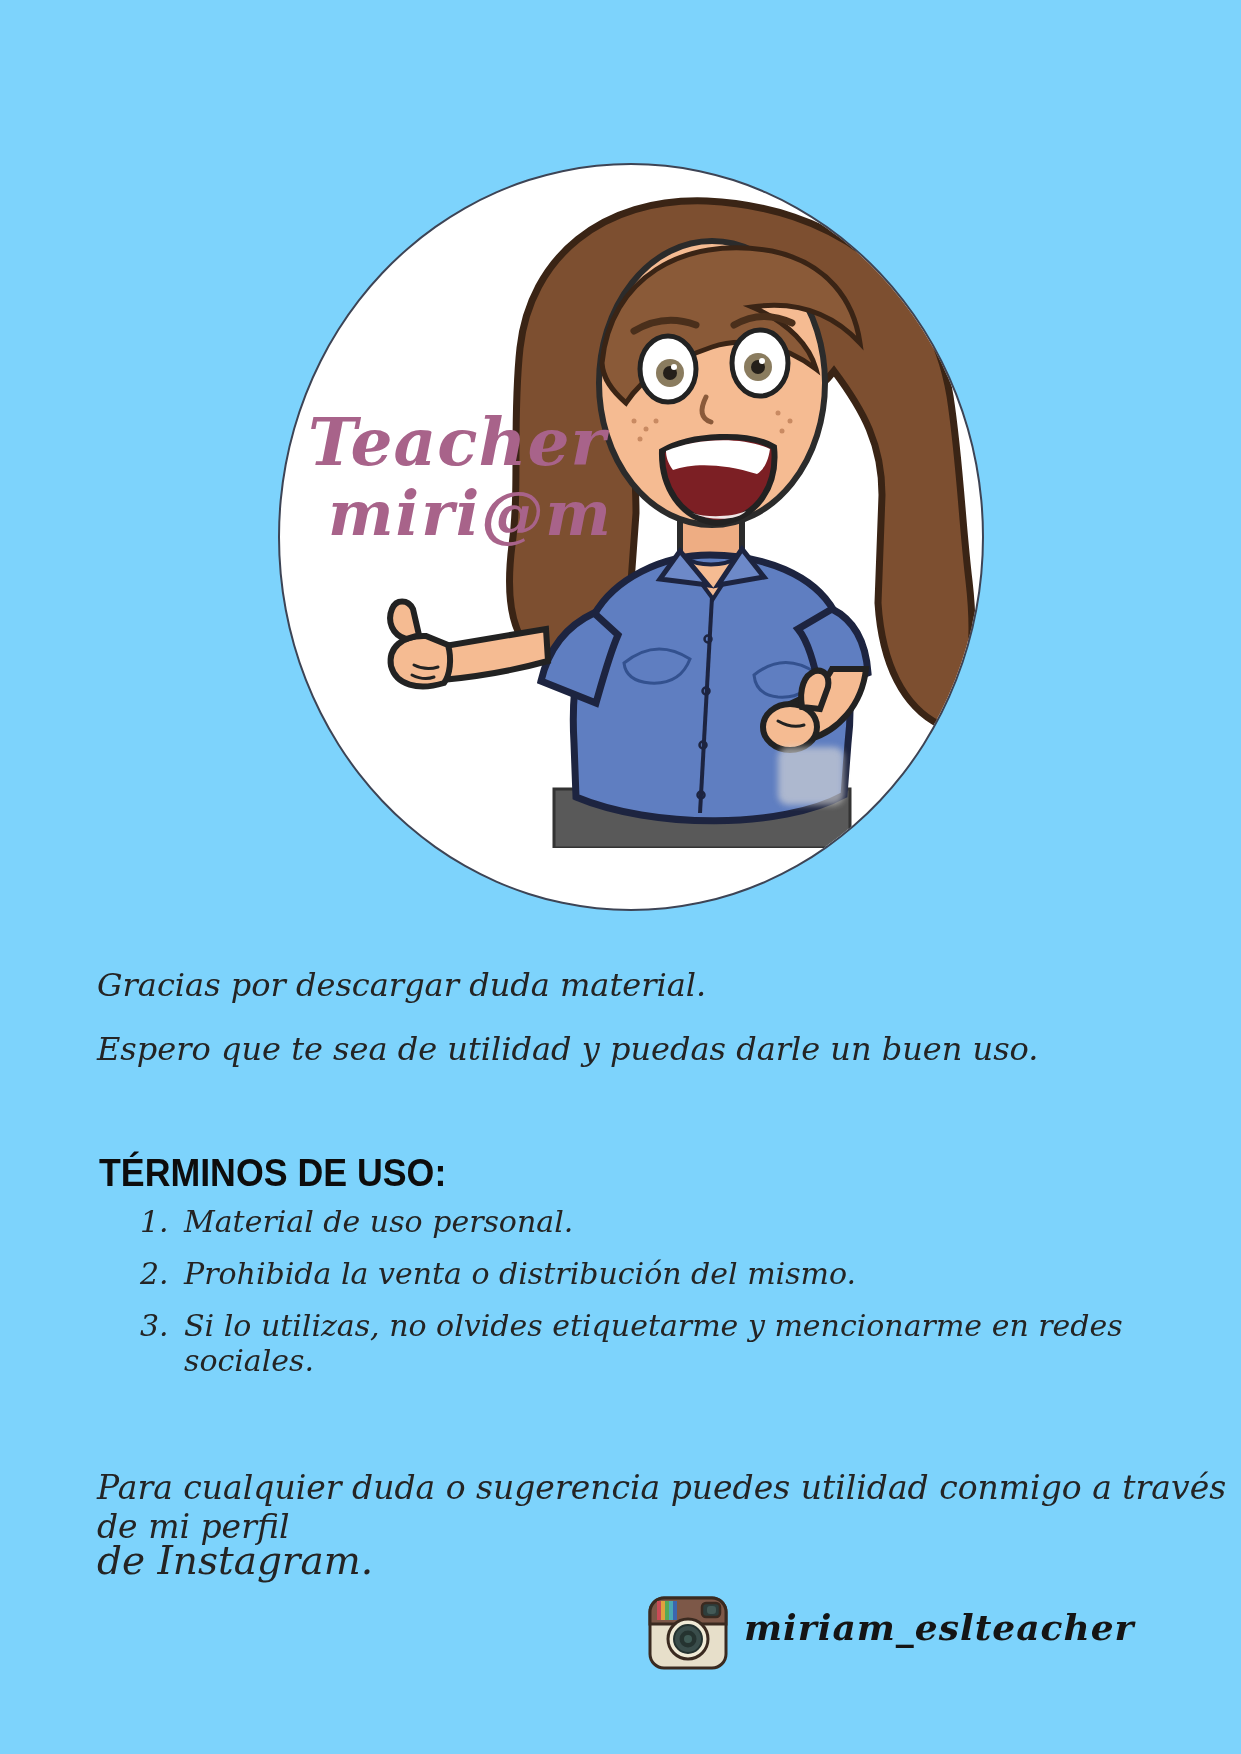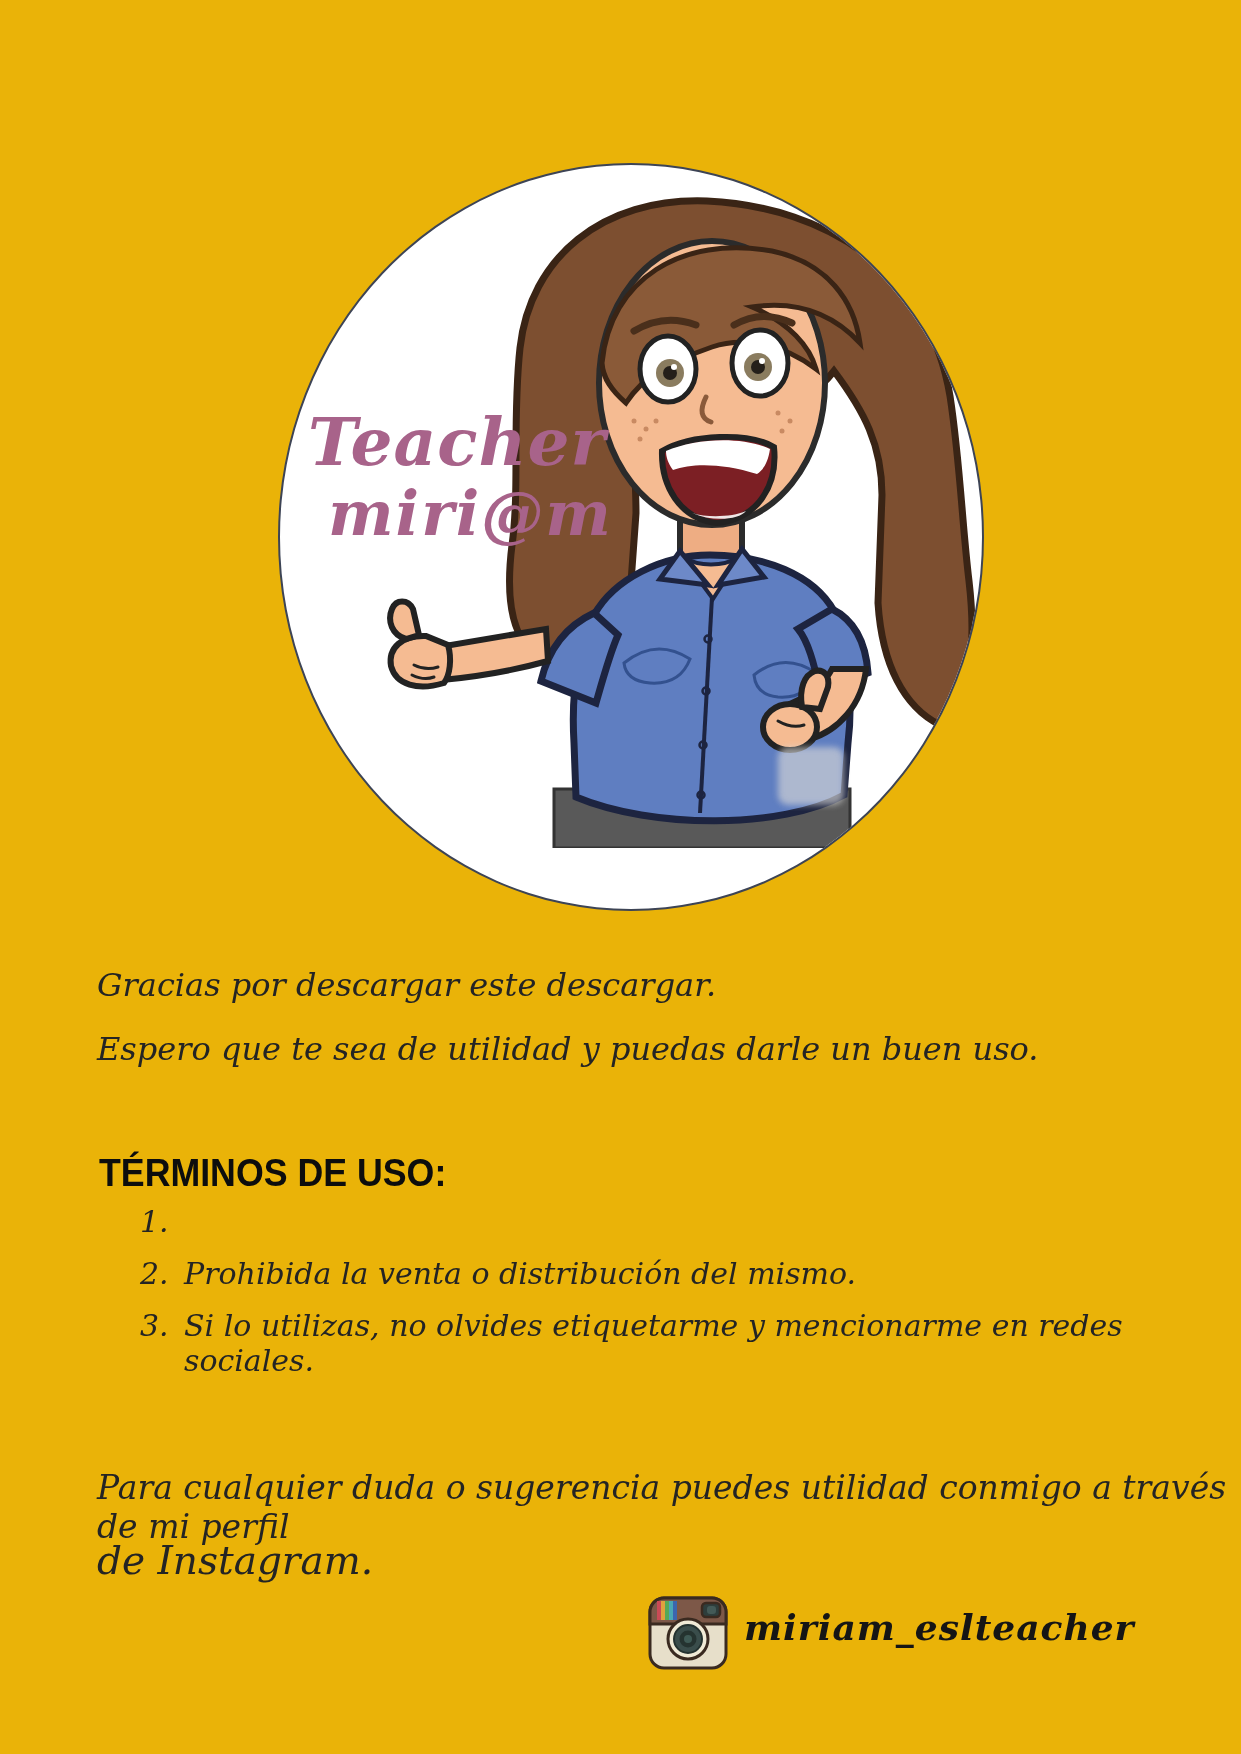--- a/index.html
+++ b/index.html
@@ -1,21 +1,21 @@
 <!DOCTYPE html>
 <html><head>
 <meta charset="utf-8">
 <style>
   * { margin:0; padding:0; box-sizing:border-box; }
   html,body { background:#ffffff; }
   body {
     width:1241px; height:1754px; position:relative; overflow:hidden;
     font-family:"Liberation Sans", sans-serif; color:#222;
   }
-  .page { position:absolute; inset:0; background:#eab308; }
+  .page { position:absolute; inset:0; background:#7dd3fc; }
 
   
   .logo-ellipse {
     position:absolute; left:278px; top:163px; width:706px; height:748px;
     border:2px solid #3d4455; border-radius:50%; background:#ffffff; overflow:hidden;
   }
   .avatar-svg { position:absolute; left:82px; top:18px; width:640px; height:665px; }
   .logo-line1 {
     position:absolute; left:28px; top:238px;
     font-family:"DejaVu Serif", serif; font-style:italic; font-weight:bold;
@@ -156,28 +156,29 @@
       <path d="M440,524 C437,506 442,492 453,488 C462,486 468,493 466,504 L458,526 Z" fill="#f5bb92" stroke="#222" stroke-width="6"></path>
       <path d="M416,538 q 14,8 26,4" fill="none" stroke="#222" stroke-width="3" stroke-linecap="round"></path>
     </svg>
 
     <div class="shadow-smudge"></div>
 
     <div class="logo-line1">Teacher</div>
     <div class="logo-line2">miri@m</div>
   </div>
 
-  <p class="script intro-line1">Gracias por descargar este descargar.</p>
+  <p class="script intro-line1">Gracias por descargar duda material.</p>
   <p class="script intro-line2">Espero que te sea de utilidad y puedas darle un buen uso.</p>
 
   <h2 class="terms-heading">TÉRMINOS DE USO:</h2>
 
   <div class="terms-list">
     <div class="terms-item">
       <span class="script num">1.</span>
+      <span class="script txt">Material de uso personal.</span>
     </div>
     <div class="terms-item">
       <span class="script num">2.</span>
       <span class="script txt">Prohibida la venta o distribución del mismo.</span>
     </div>
     <div class="terms-item">
       <span class="script num">3.</span>
       <span class="script txt">Si lo utilizas, no olvides etiquetarme y mencionarme en redes sociales.</span>
     </div>
   </div>

